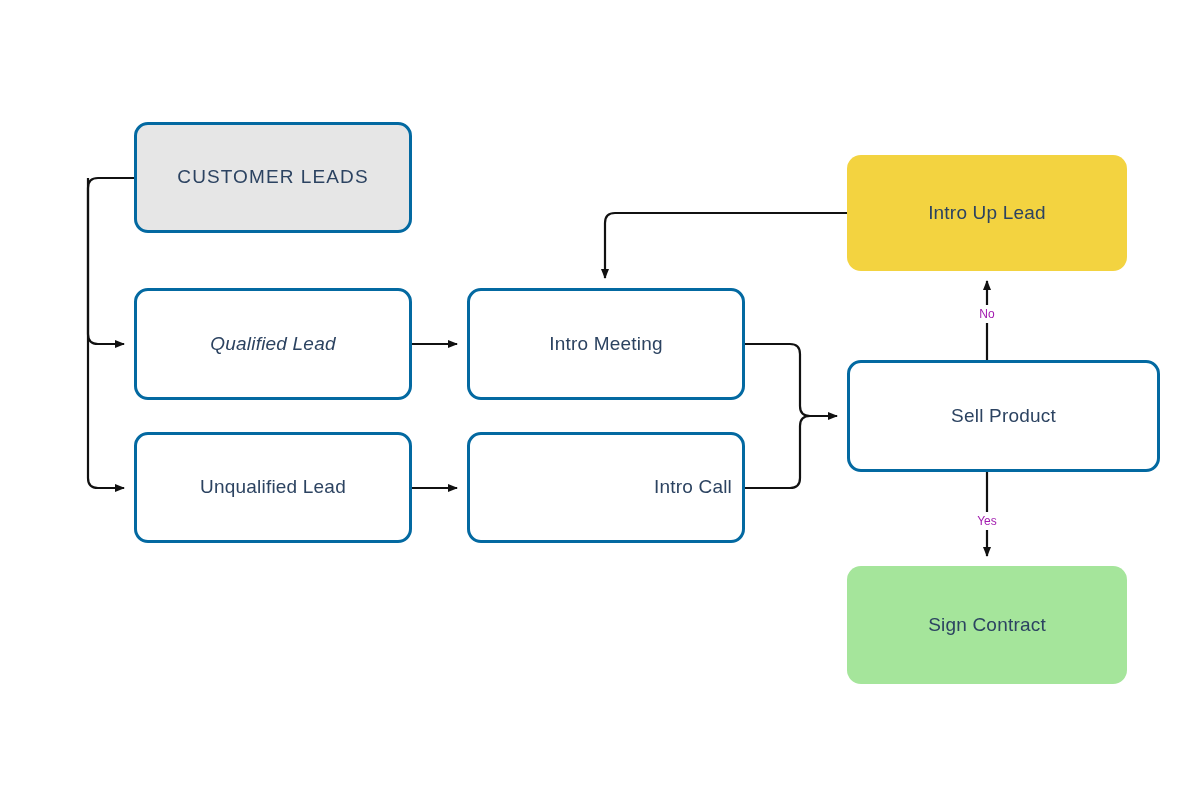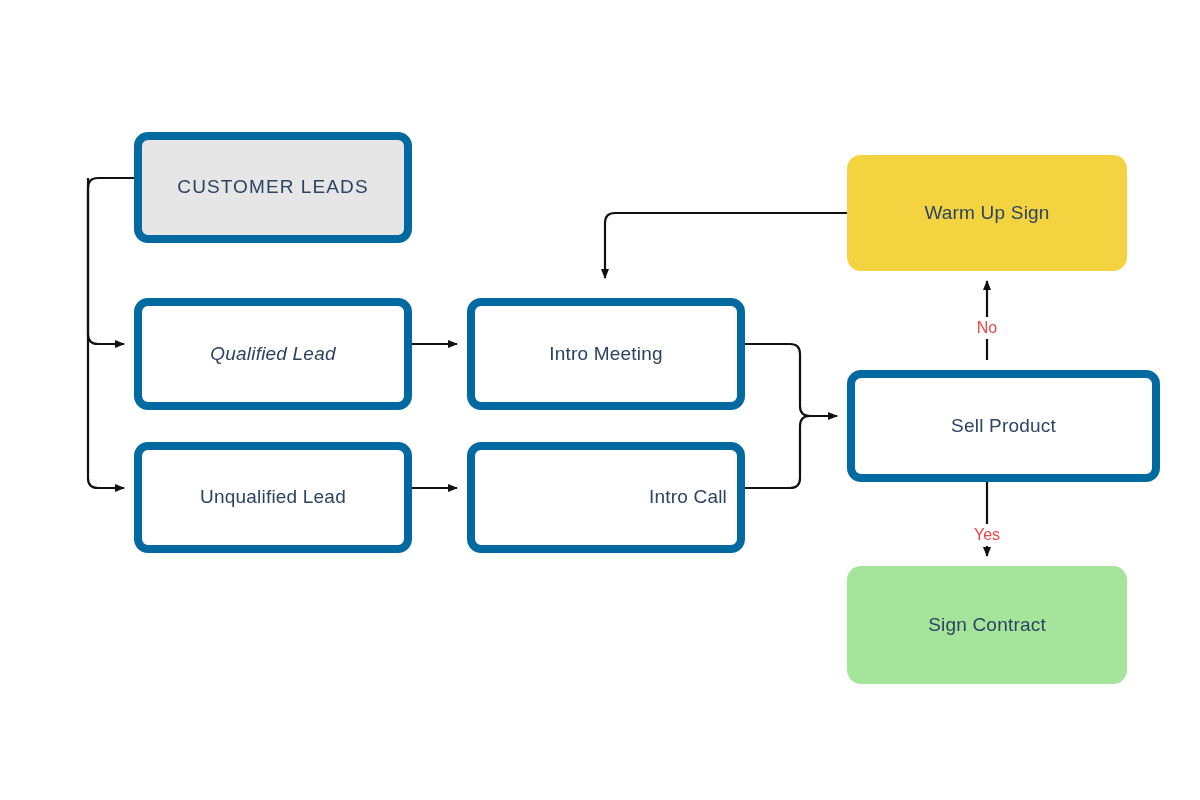--- a/index.html
+++ b/index.html
@@ -34,43 +34,41 @@
     justify-content: center;
     border-radius: 14px;
     text-align: center;
     color: #2c4361;
     font-size: 19px;
     letter-spacing: 0.2px;
     line-height: 1.2;
     background: #ffffff;
   }
   .node.outlined {
-    border: 8px solid #0369a1;
-    margin-top: 10px;
+    border: 3px solid #0369a1;
   }
   .node.plain {
     border: none;
   }
   .node.start {
     font-size: 19px;
     letter-spacing: 1.1px;
   }
   .node-label {
     display: block;
     padding: 0 10px;
   }
   .edge-label {
     position: absolute;
-    font-size: 16px;
-    color: #ef4444;
+    font-size: 12px;
+    color: #a21caf;
     background: #ffffff;
     padding: 2px 5px;
     text-align: center;
     white-space: nowrap;
-    margin-top: 14px;
   }
 </style>
 </head>
 <body>
 
 <div id="canvas">
 
   <svg id="edges" viewBox="0 0 1200 800" xmlns="http://www.w3.org/2000/svg">
     <defs>
       <marker id="arrow" markerWidth="10" markerHeight="8" refX="9" refY="4" orient="auto" markerUnits="userSpaceOnUse">
@@ -115,21 +113,21 @@
 
   <div class="node outlined" style="left:467px; top:288px; width:278px; height:112px;">
     <span class="node-label">Intro Meeting</span>
   </div>
 
   <div class="node outlined" style="left:467px; top:432px; width:278px; height:111px;justify-content:flex-end;">
     <span class="node-label">Intro Call</span>
   </div>
 
   <div class="node plain" style="left:847px; top:155px; width:280px; height:116px; background:#f3d340;">
-    <span class="node-label">Warm Up Sign</span>
+    <span class="node-label">Intro Up Lead</span>
   </div>
 
   <div class="node outlined" style="left:847px; top:360px; width:313px; height:112px;">
     <span class="node-label">Sell Product</span>
   </div>
 
   <div class="node plain" style="left:847px; top:566px; width:280px; height:118px; background:#a5e59b;text-align:right;">
     <span class="node-label">Sign Contract</span>
   </div>
 

